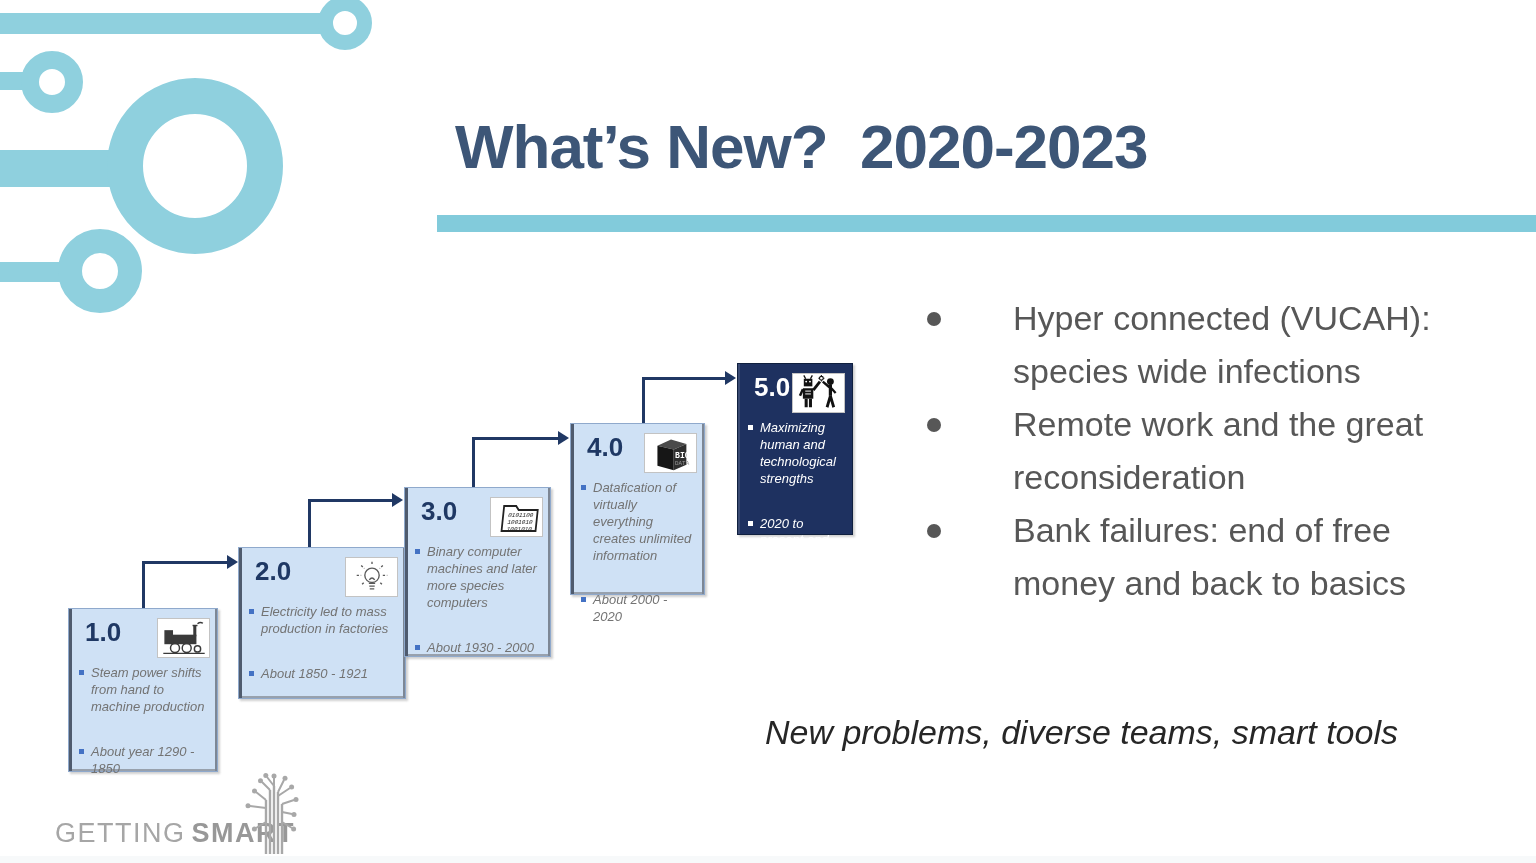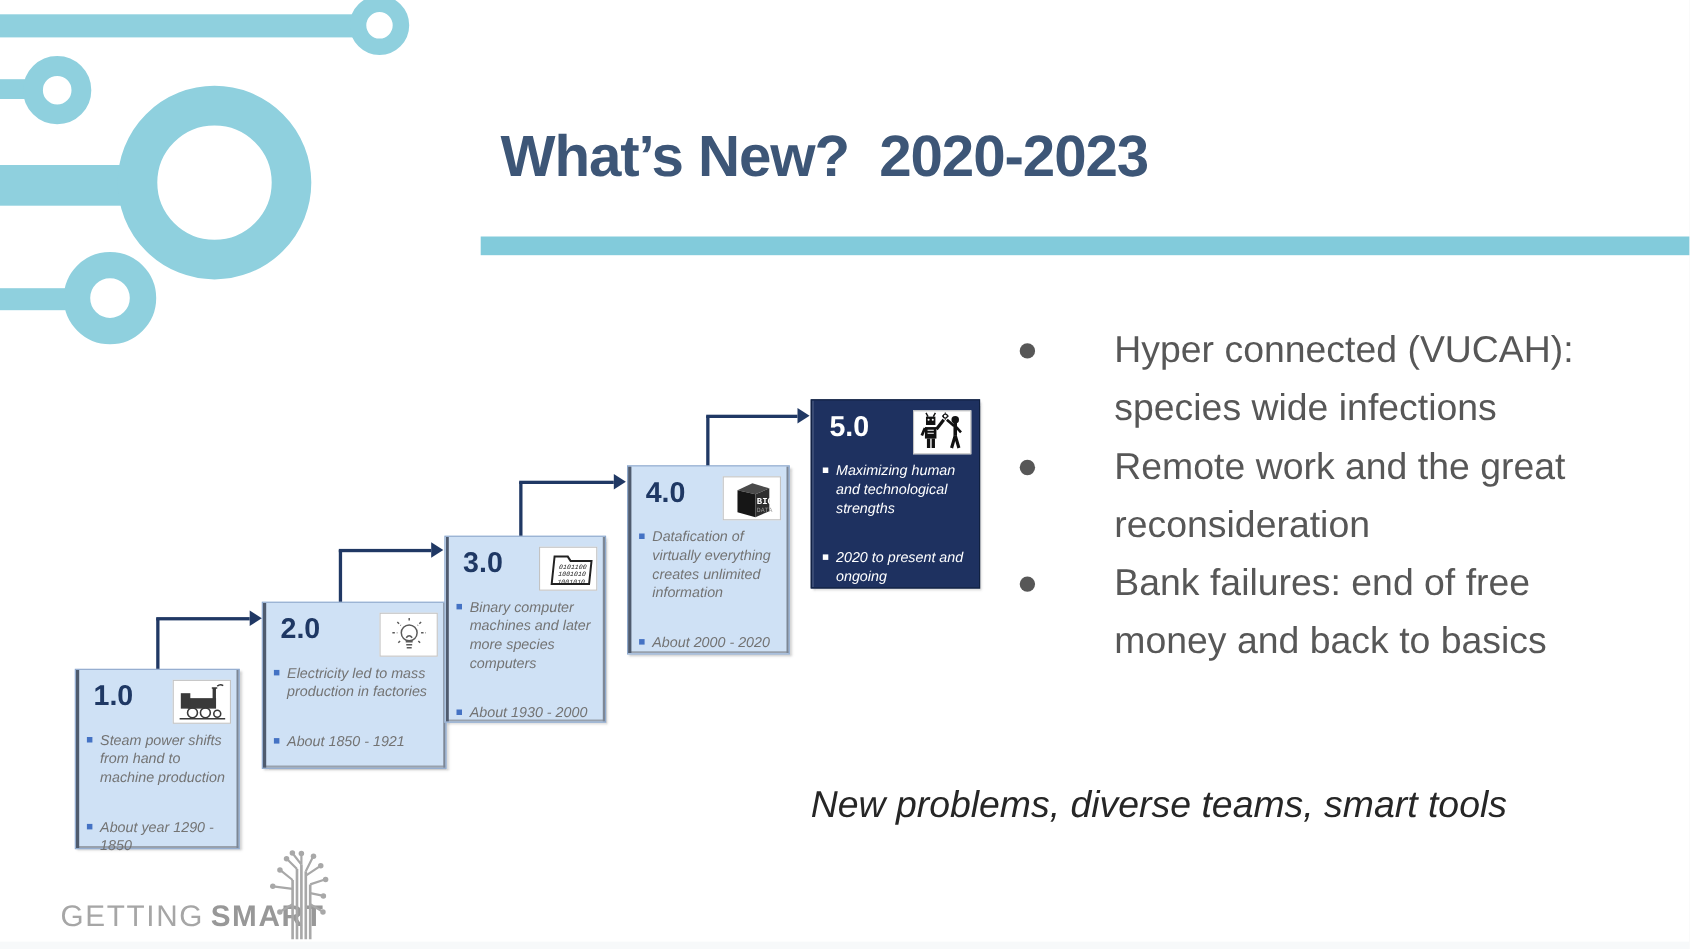--- a/index.html
+++ b/index.html
@@ -12,33 +12,33 @@
   .bar1 { left:0; top:13px;  width:322px; height:21px; }
   .rng1 { left:318px; top:-4px;  width:54px;  height:54px;  border-width:15px; }
   .bar2 { left:0; top:72px;  width:28px;  height:18px; }
   .rng2 { left:21px;  top:51px;  width:62px;  height:62px;  border-width:18px; }
   .bar3 { left:0; top:150px; width:114px; height:37px; }
   .rng3 { left:107px; top:78px;  width:176px; height:176px; border-width:36px; }
   .bar4 { left:0; top:262px; width:66px;  height:20px; }
   .rng4 { left:58px;  top:229px; width:84px;  height:84px;  border-width:24px; }
 
   
-  .title { position:absolute; left:455px; top:116px; font-size:53px; font-weight:bold;
+  .title { position:absolute; left:455px; top:116px; font-size:62px; font-weight:bold;
            color:#3d5677; letter-spacing:-1px; white-space:pre; line-height:1; }
   .title-underline { position:absolute; left:437px; top:215px; width:1099px; height:17px; background:#82cbdb; }
 
   
   .step { position:absolute; background:#cfe1f5; border:1px solid #8fa9cc;
           box-shadow: inset 3px 0 0 #4f5b6e, inset -2px 0 0 #7d8795, inset 0 -2px 0 #98a1ad,
                       2px 2px 2px rgba(120,120,120,.35); }
   .b1 { left:68px;  top:608px; width:150px; height:164px; }
   .b2 { left:238px; top:547px; width:168px; height:152px; }
   .b3 { left:404px; top:487px; width:147px; height:170px; }
-  .b4 { left:570px; top:423px; width:148px; height:172px; }
-  .b5 { left:737px; top:363px; width:154px; height:172px; background:#1e3160; border-color:#10203f;
+  .b4 { left:570px; top:423px; width:135px; height:172px; }
+  .b5 { left:737px; top:363px; width:116px; height:172px; background:#1e3160; border-color:#10203f;
         box-shadow: inset 2px 0 0 rgba(255,255,255,.12), 2px 2px 2px rgba(120,120,120,.35); }
   .step .version { position:absolute; left:16px; top:8px; font-size:26px; font-weight:bold; color:#1f3864; }
   .b5 .version { color:#ffffff; }
   .icon-tile { position:absolute; right:7px; top:9px; width:53px; height:40px; background:#ffffff;
                border:1px solid #c3c3c3; display:flex; align-items:flex-end; justify-content:center; }
   .step ul { position:absolute; left:10px; right:7px; top:56px; list-style:none;
              display:flex; flex-direction:column; gap:28px;font-style:italic; }
   .step li { display:flex; gap:7px; font-size:13px; line-height:1.3; color:#737373; }
   .b5 li { color:#ffffff; }
   .sq { flex:0 0 5px; width:5px; height:5px; margin-top:5px; background:#4472c4; }
@@ -54,21 +54,21 @@
   .c3v { left:472px; top:438px; height:49px; } .c3h { left:472px; top:437px; width:86px; } .c3a { left:558px; top:431px; }
   .c4v { left:642px; top:378px; height:45px; } .c4h { left:642px; top:377px; width:83px; } .c4a { left:725px; top:371px; }
 
   
   .points { position:absolute; left:926px; top:292px; width:540px; list-style:none; }
   .points li { position:relative; padding-left:87px; font-size:34px; line-height:53px; color:#575757; }
   .points li::before { content:""; position:absolute; left:1px; top:20px; width:14px; height:14px;
                        border-radius:50%; background:#575757; }
 
   
-  .tagline { position:absolute; left:737px; top:713px; font-size:34px; font-style:italic; color:#262626; }
+  .tagline { position:absolute; left:765px; top:713px; font-size:34px; font-style:italic; color:#262626; }
 
   
   .logo-text { position:absolute; left:55px; top:818px; font-size:27px; letter-spacing:1.5px; color:#a6a6a6; }
   .logo-text .bold { font-weight:bold; color:#989898; margin-left:6px; }
   .logo-tree { position:absolute; left:236px; top:770px; }
 
   .bottom-strip { position:absolute; left:0; top:856px; width:100%; height:7px; background:#f7f9fa; }
 
   svg text { font-family:"Liberation Mono", monospace; }
 </style>

